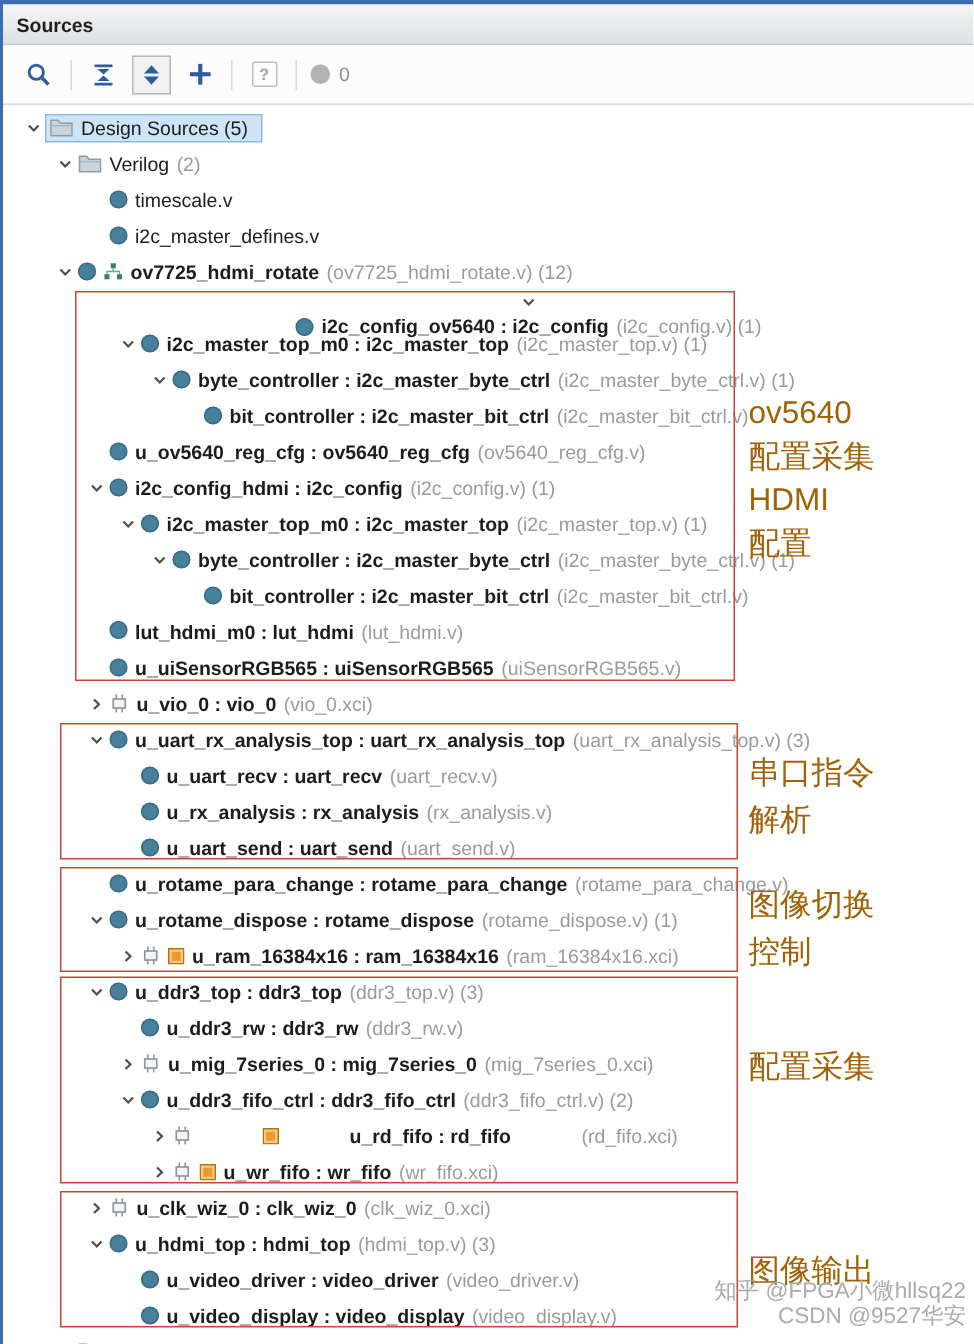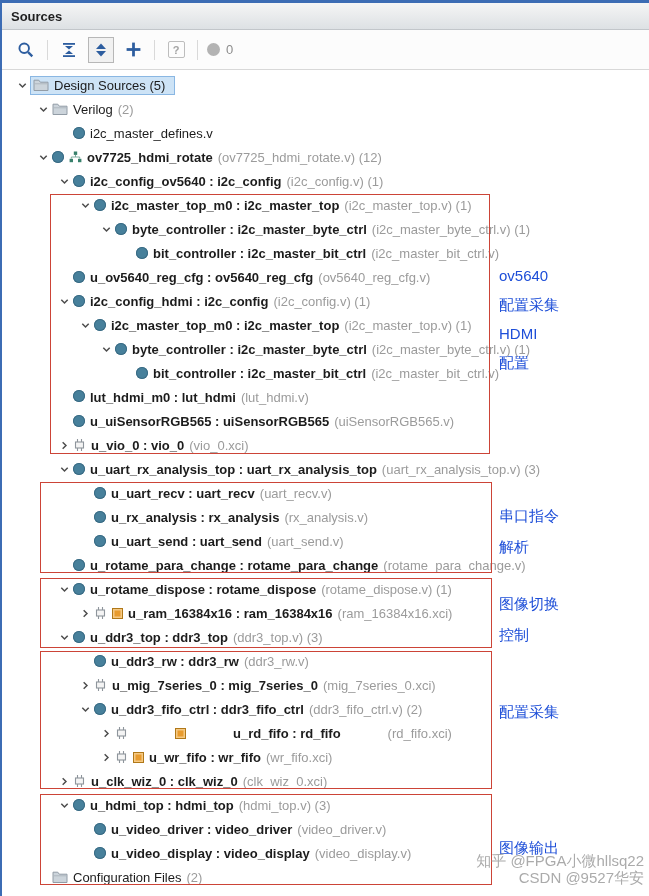--- a/index.html
+++ b/index.html
@@ -36,21 +36,21 @@
 
   
   .rbox{position:absolute;border:1.5px solid #cc4437;box-sizing:border-box;pointer-events:none;background:transparent}
   #box-1{left:48px;top:191px;width:440px;height:260px}
   #box-2{left:38px;top:479px;width:452px;height:91px}
   #box-3{left:38px;top:575px;width:452px;height:70px}
   #box-4{left:38px;top:648px;width:452px;height:138px}
   #box-5{left:38px;top:791px;width:452px;height:91px}
 
   
-  .ann{position:absolute;color:#1d4ed8;font-size:15px;line-height:29px;white-space:nowrap}
+  .ann{position:absolute;color:#a16207;font-size:21px;line-height:29px;white-space:nowrap}
   #ann-1{left:497px;top:258px}
   #ann-2{left:497px;top:497px;line-height:31px}
   #ann-3{left:497px;top:585px;line-height:31px}
   #ann-4{left:497px;top:694px}
   #ann-5{left:497px;top:830px}
 
   
   .watermark{position:absolute;right:5px;top:849px;text-align:right;color:#ababab;font-size:15px;line-height:17px;pointer-events:none}
 </style>
 </head>
@@ -142,20 +142,29 @@
           <span class="lbl ">Verilog</span>
           <span class="meta">(2)</span>
         </span>
       </div>
       <div class="row" style="padding-left: 52px;">
         <span class="chev"></span>
         <span style="display: flex; align-items: center;">
           <span class="ric">
             <span class="node"></span>
           </span>
+          <span class="lbl ">timescale.v</span>
+        </span>
+      </div>
+      <div class="row" style="padding-left: 52px;">
+        <span class="chev"></span>
+        <span style="display: flex; align-items: center;">
+          <span class="ric">
+            <span class="node"></span>
+          </span>
           <span class="lbl ">i2c_master_defines.v</span>
         </span>
       </div>
       <div class="row" style="padding-left: 31px;">
         <span class="chev">
           <svg width="11" height="11" viewBox="0 0 12 12">
             <polyline points="2.5,4 6,7.6 9.5,4" fill="none" stroke="#4c4c4c" stroke-width="1.6"></polyline>
           </svg>
         </span>
         <span style="display: flex; align-items: center;">
@@ -168,21 +177,21 @@
               <rect x="0.6" y="7.8" width="3.4" height="3.4" fill="#37806b"></rect>
               <rect x="9" y="7.8" width="3.4" height="3.4" fill="#37806b"></rect>
               <polyline points="6.5,4 6.5,6 2.3,6 2.3,7.6" fill="none" stroke="#6fa293" stroke-width="0.9"></polyline>
               <polyline points="6.5,6 10.7,6 10.7,7.6" fill="none" stroke="#6fa293" stroke-width="0.9"></polyline>
             </svg>
           </span>
           <span class="lbl w700">ov7725_hdmi_rotate</span>
           <span class="meta">(ov7725_hdmi_rotate.v) (12)</span>
         </span>
       </div>
-      <div class="row" style="padding-left: 52px;">
+      <div class="row" style="padding-left: 52px; flex-direction: column;">
         <span class="chev">
           <svg width="11" height="11" viewBox="0 0 12 12">
             <polyline points="2.5,4 6,7.6 9.5,4" fill="none" stroke="#4c4c4c" stroke-width="1.6"></polyline>
           </svg>
         </span>
         <span style="display: flex; align-items: center;">
           <span class="ric">
             <span class="node"></span>
           </span>
           <span class="lbl w600">i2c_config_ov5640 : i2c_config</span>

